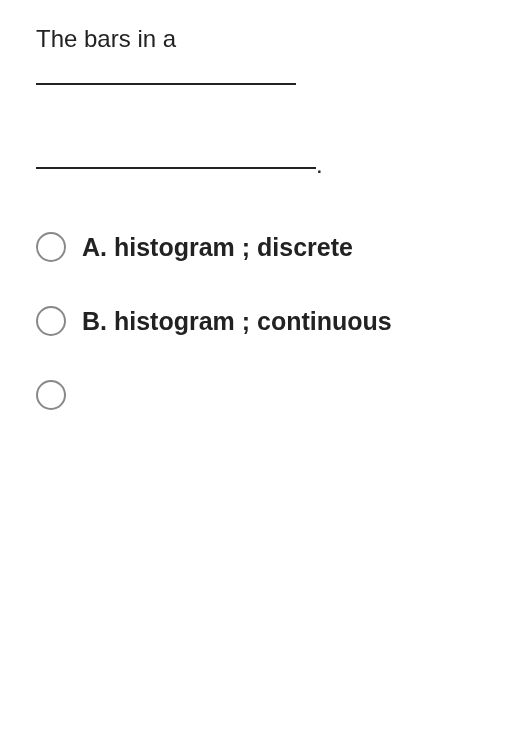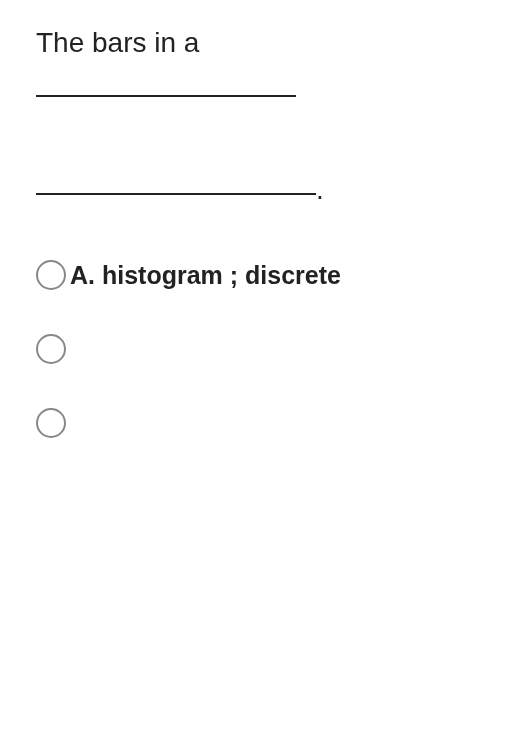--- a/index.html
+++ b/index.html
@@ -9,21 +9,21 @@
     }
     body {
       font-family: Arial, Helvetica, sans-serif;
       background: #ffffff;
       width: 516px;
       height: 736px;
       padding: 18px 24px 0 36px;
       color: #222;
     }
     .question {
-      font-size: 28px;
+      font-size: 24px;
       line-height: 1.75;
       color: #222;
       margin-bottom: 46px;
     }
     .blank {
       display: inline-block;
       border-bottom: 2px solid #222;
       width: 260px;
       vertical-align: baseline;
       position: relative;
@@ -34,21 +34,21 @@
     }
     .options {
       display: flex;
       flex-direction: column;
       gap: 44px;
       padding-left: 0;
     }
     .option {
       display: flex;
       align-items: flex-end;
-      gap: 4px;
+      gap: 16px;
       cursor: pointer;
     }
     .radio {
       width: 30px;
       height: 30px;
       border: 2.5px solid #888;
       border-radius: 50%;
       flex-shrink: 0;
       background: #fff;
     }
@@ -72,17 +72,21 @@
 <div class="options">
   <div class="option">
     <div class="radio"></div>
     <div class="option-text">
       <span>A.</span>
       <span>histogram ; discrete</span>
     </div>
   </div>
   <div class="option">
     <div class="radio"></div>
+    <div class="option-text">
+      <span>B.</span>
+      <span>histogram ; continuous</span>
+    </div>
   </div>
   <div class="option">
     <div class="radio"></div>
   </div>
 </div>
 
 </body></html>

